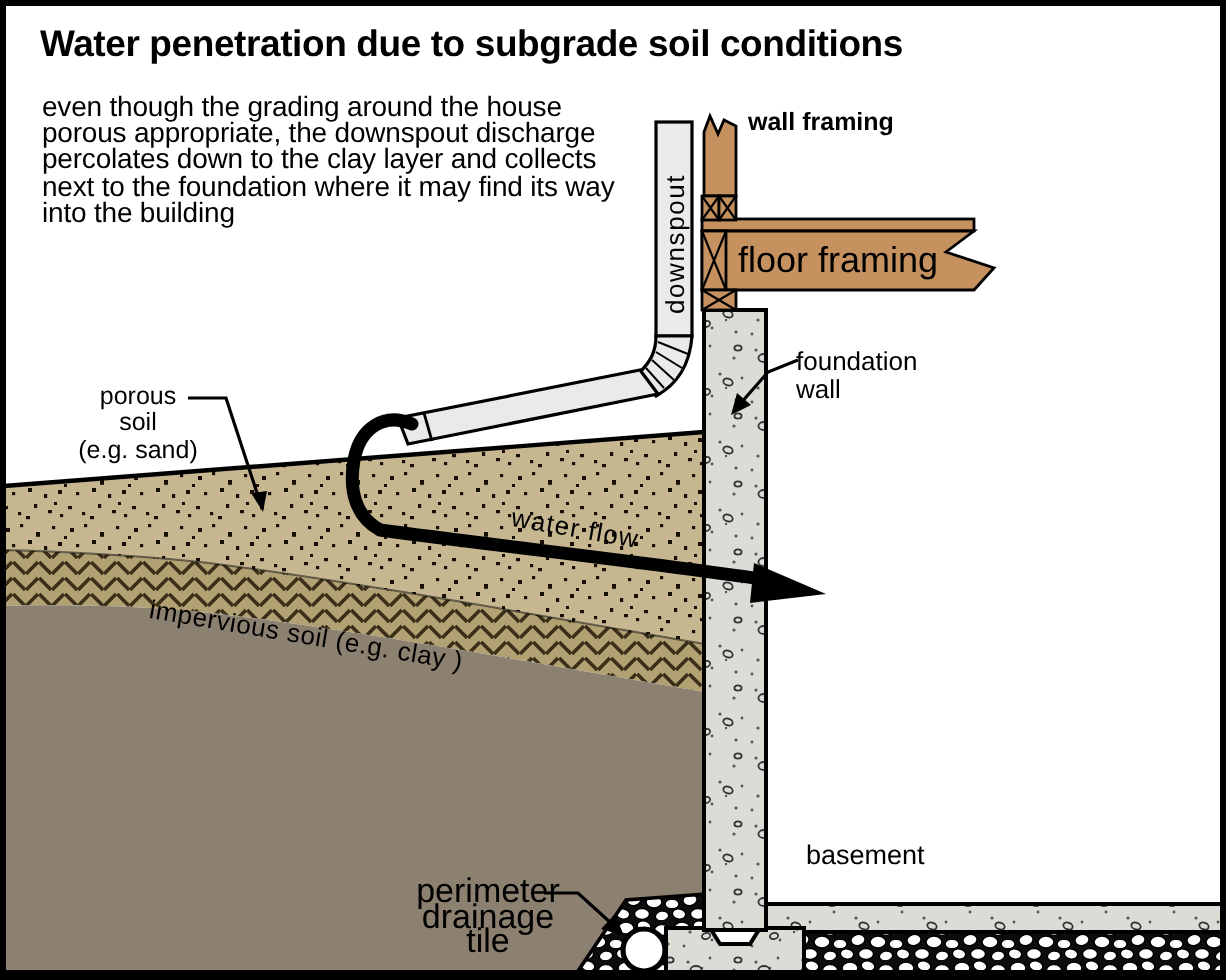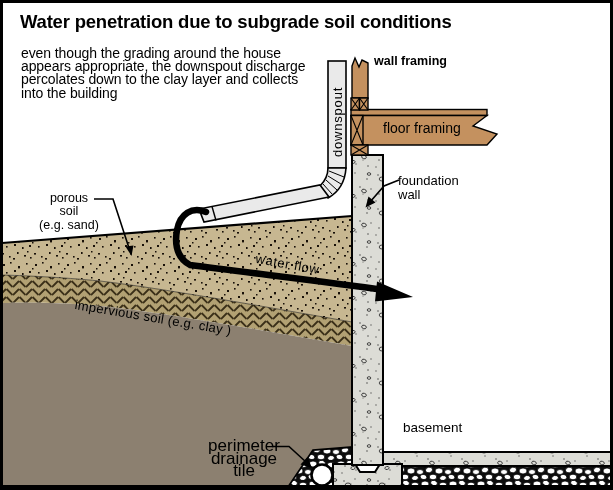--- a/index.html
+++ b/index.html
@@ -6,21 +6,21 @@
   #stage{
     position:relative;width:613px;height:490px;background:#fff;
     font-family:"Liberation Sans",sans-serif;overflow:hidden;
     outline:1px solid #000;
   }
   #diagram-svg{position:absolute;left:0;top:0;}
   .lbl{position:absolute;color:#000;line-height:1.06;white-space:nowrap;}
   #title-text{left:20px;top:12px;font-size:18.5px;font-weight:bold;letter-spacing:-0.2px;}
   #desc{left:21px;top:47px;font-size:14px;line-height:13.2px;letter-spacing:-0.1px;}
   #lbl-wall-framing{left:374px;top:55px;font-size:12.5px;font-weight:bold;}
-  #lbl-floor-framing{left:383px;top:121px;font-size:14px;}
+  #lbl-floor-framing{left:369px;top:121px;font-size:18px;}
   #lbl-foundation-wall{left:398px;top:174px;width:76px;font-size:13px;line-height:13.5px;}
   #lbl-downspout{left:331px;top:157px;font-size:13px;letter-spacing:0.8px;
     transform:rotate(-90deg);transform-origin:0 0;}
   #lbl-porous-soil{left:23px;top:192px;width:92px;text-align:center;font-size:12.5px;line-height:13.3px;}
   #lbl-water-flow{left:257px;top:252px;font-size:13px;letter-spacing:0.6px;
     transform:rotate(10deg);transform-origin:0 0;}
   #lbl-impervious{left:76px;top:298px;font-size:13px;letter-spacing:0.3px;
     transform:rotate(9.5deg);transform-origin:0 0;}
   #lbl-basement{left:403px;top:421px;font-size:13.5px;}
   #lbl-perimeter{left:206px;top:440px;width:76px;text-align:center;font-size:17px;line-height:12.6px;}
@@ -168,22 +168,23 @@
       <polygon points="312,468 300.5,464.5 307.5,457" fill="#000" stroke="none"></polygon>
     </g>
 
     <rect x="1.5" y="1.5" width="610" height="487" fill="none" stroke="#000" stroke-width="3"></rect>
   </svg>
 
   <div class="lbl" id="title-text">Water penetration due to subgrade soil conditions</div>
 
   <div class="lbl" id="desc">
     <div>even though the grading around the house</div>
-    <div>appears appropriate, the downspout discharge</div>
+    <div>porous appropriate, the downspout discharge</div>
     <div>percolates down to the clay layer and collects</div>
+    <div>next to the foundation where it may find its way</div>
     <div>into the building</div>
   </div>
 
   <div class="lbl" id="lbl-wall-framing">wall framing</div>
 
   <div class="lbl" id="lbl-floor-framing">floor framing</div>
 
   <div class="lbl" id="lbl-foundation-wall">
     <div>foundation</div>
     <div>wall</div>

